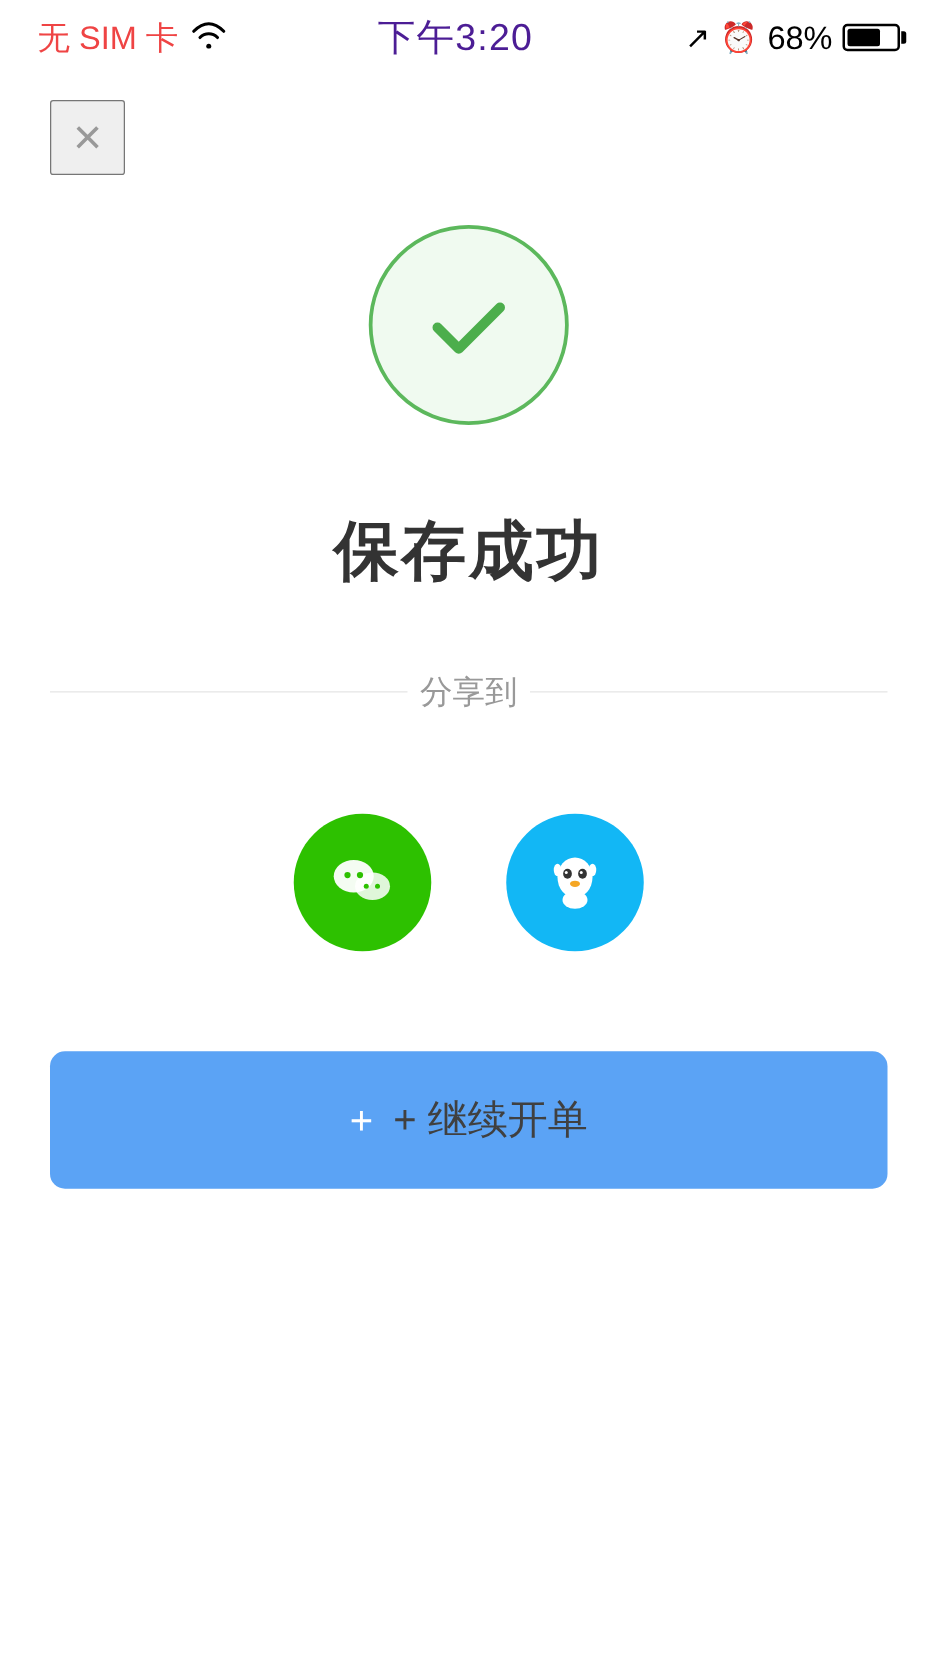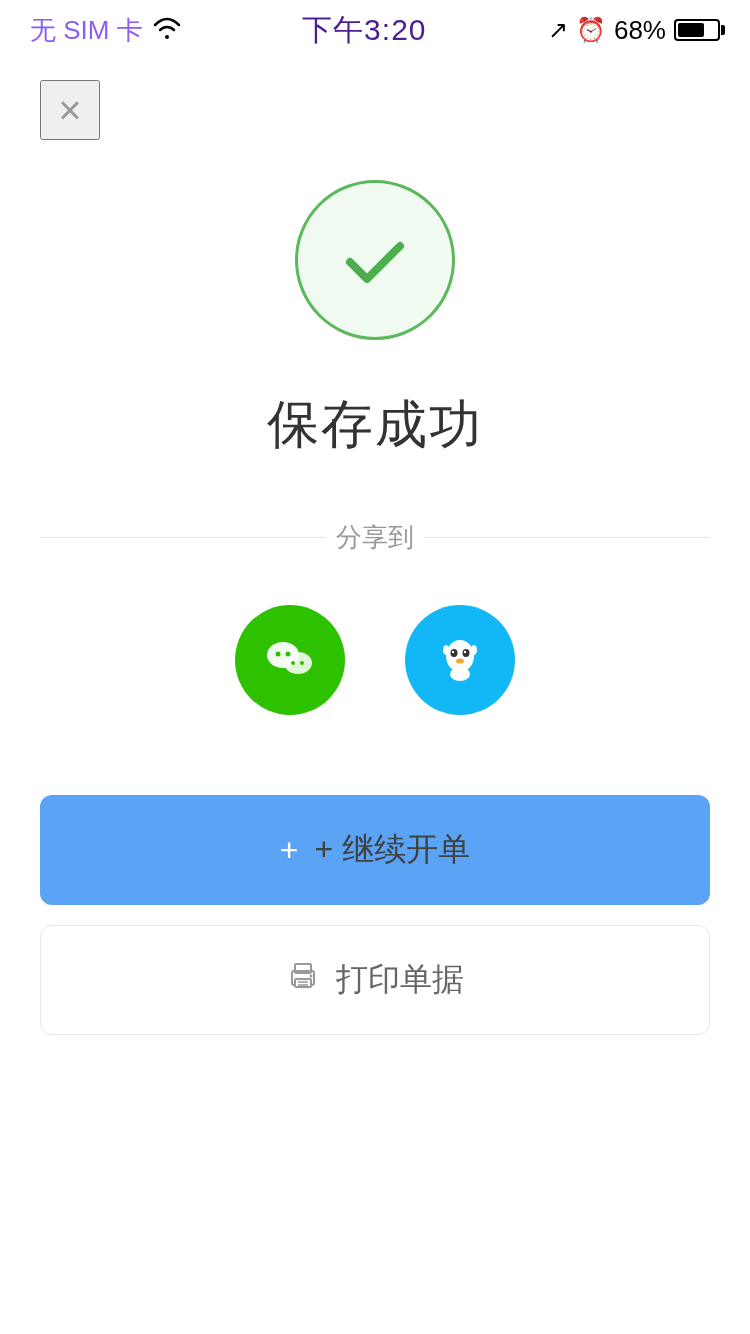--- a/index.html
+++ b/index.html
@@ -22,21 +22,21 @@
       padding: 0 30px;
       height: 60px;
       background: #ffffff;
     }
 
     .status-left {
       display: flex;
       align-items: center;
       gap: 10px;
       font-size: 26px;
-      color: #8b5cf6;
+      color: #ef4444;
     }
 
     .status-center {
       font-size: 30px;
       font-weight: 500;
       color: #4c1d95;
       letter-spacing: 1px;
     }
 
     .status-right {
@@ -125,33 +125,34 @@
     }
 
     .checkmark {
       width: 80px;
       height: 80px;
     }
 
     
     .success-title {
       font-size: 52px;
-      font-weight: 400;
+      font-weight: 700;
       color: #333;
       margin-bottom: 60px;
       letter-spacing: 2px;
+      margin-top: 16px;
     }
 
     
     .divider-container {
       width: 100%;
       display: flex;
       align-items: center;
       gap: 10px;
-      margin-bottom: 50px;
+      margin-bottom: 80px;
     }
 
     .divider-line {
       flex: 1;
       height: 1px;
       background: #e5e5e5;
     }
 
     .divider-text {
       font-size: 26px;
@@ -309,30 +310,17 @@
     </button>
   </div>
 
   <div class="action-buttons">
 
     <button class="action-btn action-btn-primary">
       <span style="font-size:32px; color:#fff; font-weight:300;">+</span>
       <span style="font-size:32px; color:#404040;">+ 继续开单</span>
     </button>
 
-    <button class="action-btn action-btn-secondary">
-      <span>
-        <svg width="34" height="34" viewBox="0 0 34 34" fill="none">
-          <rect x="6" y="12" width="22" height="14" rx="2" stroke="#999" stroke-width="2"></rect>
-          <rect x="9" y="5" width="16" height="9" rx="1" stroke="#999" stroke-width="2"></rect>
-          <rect x="9" y="20" width="16" height="8" rx="1" fill="white" stroke="#999" stroke-width="2"></rect>
-          <line x1="12" y1="23" x2="22" y2="23" stroke="#999" stroke-width="1.5"></line>
-          <line x1="12" y1="26" x2="22" y2="26" stroke="#999" stroke-width="1.5"></line>
-          <circle cx="25" cy="17" r="1.5" fill="#999"></circle>
-        </svg>
-      </span>
-      <span style="font-size:32px; color:#666;">打印单据</span>
-    </button>
 
 
   </div>
 
 </div>
 
 </body></html>

